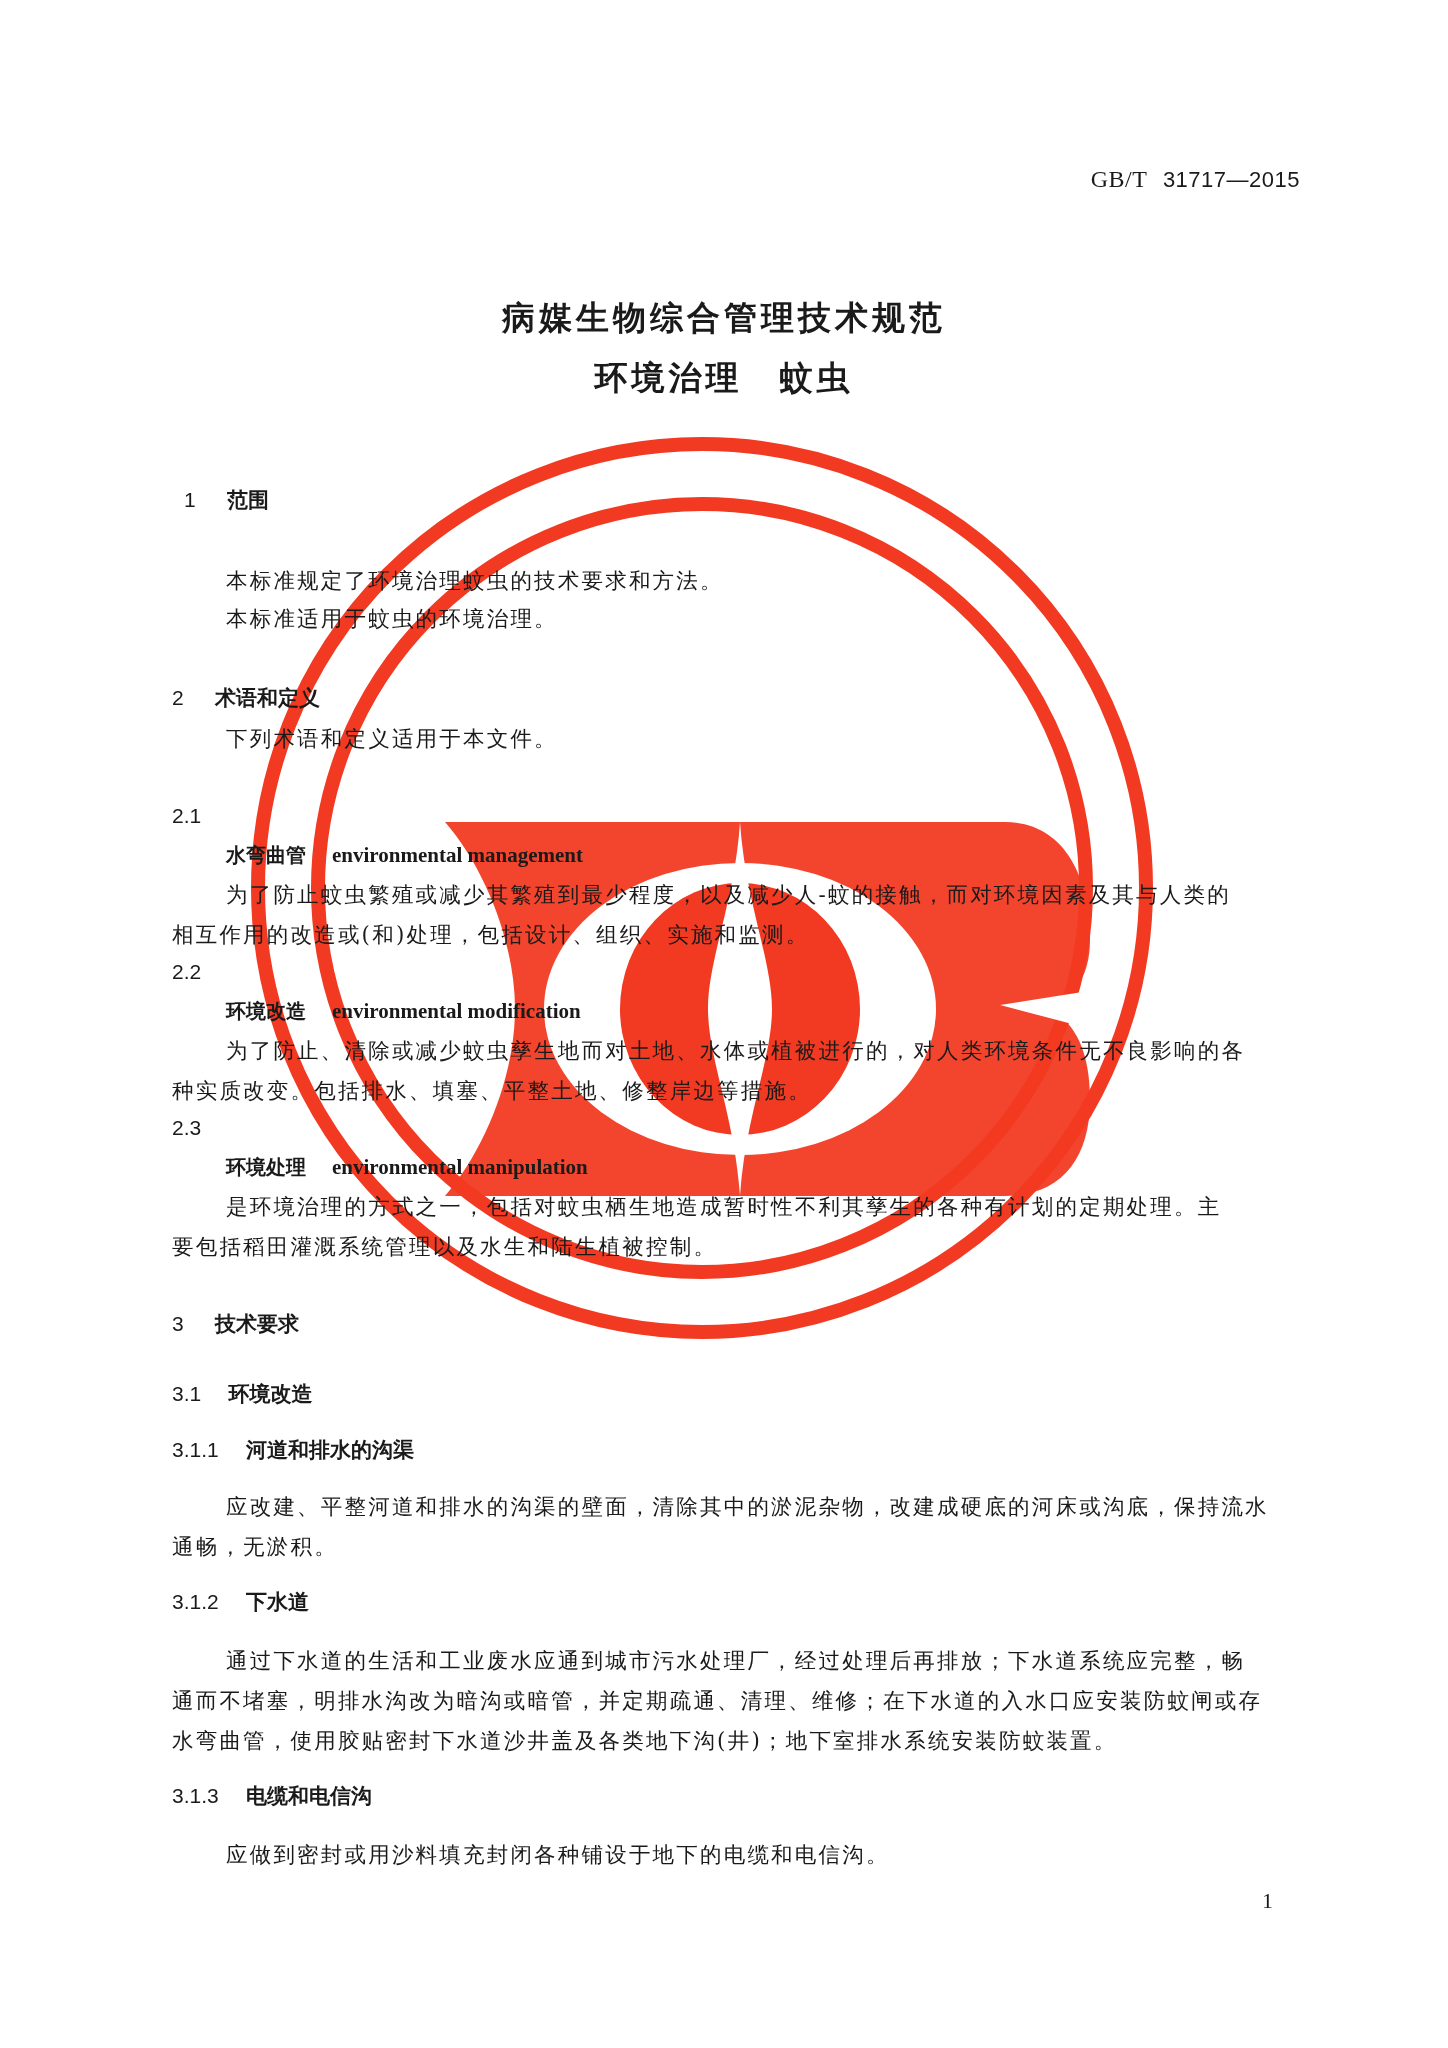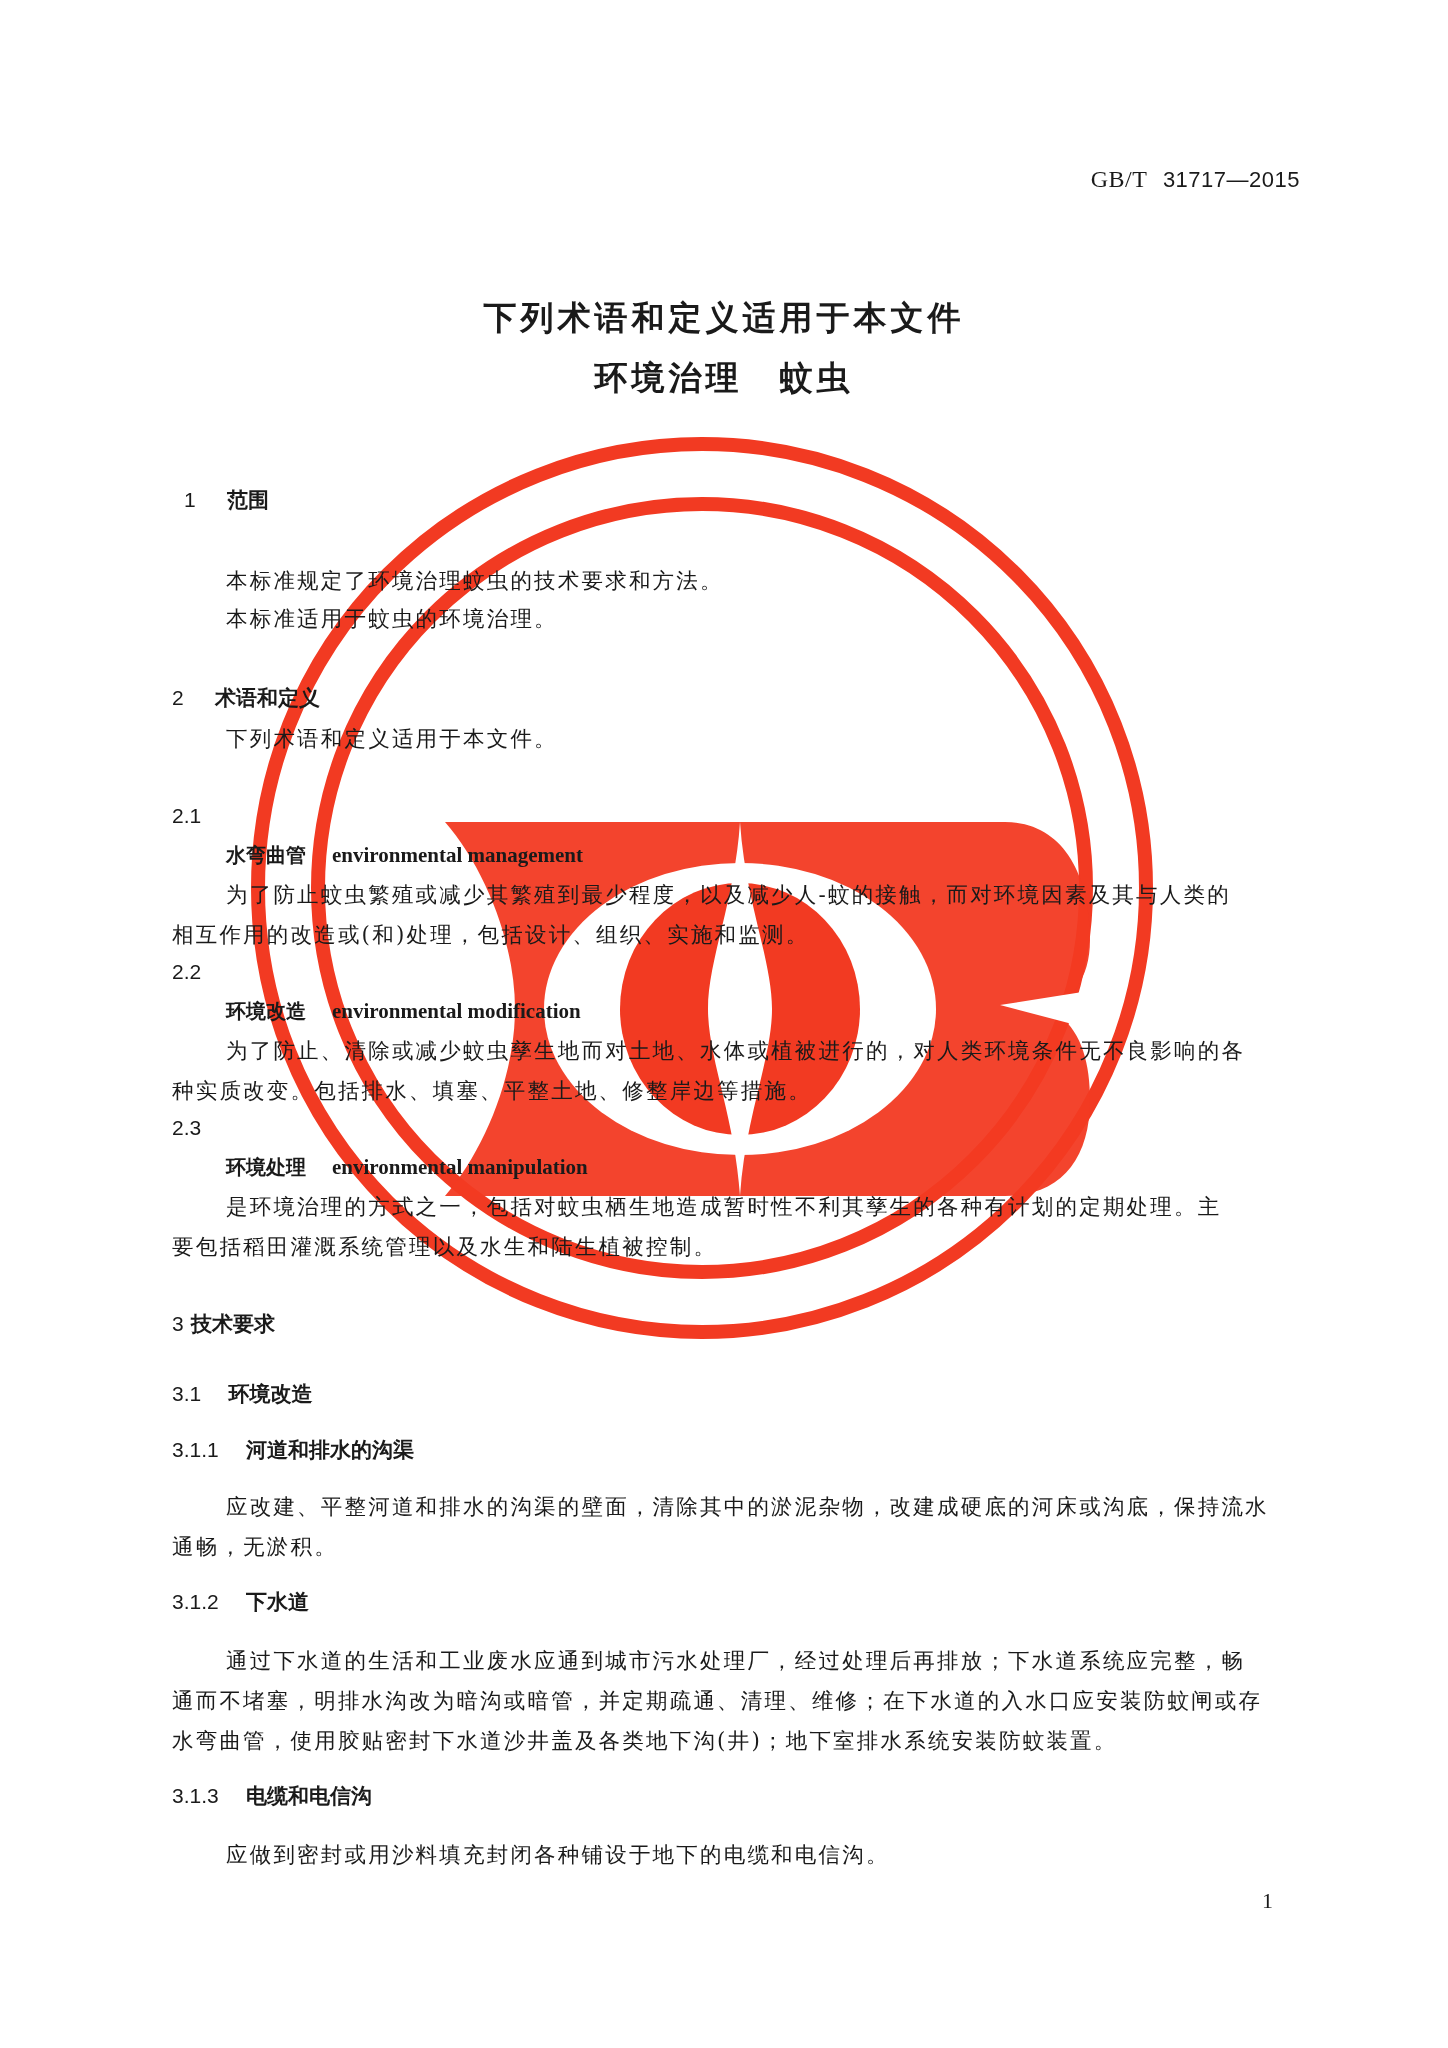--- a/index.html
+++ b/index.html
@@ -49,21 +49,21 @@
 
   <path fill="#ffffff" d="M 1000 1005 L 1095 990 L 1095 1030 Z"></path>
 </svg>
 
 <div class="content">
   <div class="abs std-code">
     <span class="gb">GB/T</span>
     <span class="num" style="margin-left:8px;">31717—2015</span>
   </div>
 
-  <div class="abs title t1">下列术语和定义适用于本文件</div>
+  <div class="abs title t1">病媒生物综合管理技术规范</div>
   <div class="abs title t2">环境治理　蚊虫</div>
 
   <div class="abs h" style="left:184px; top:486px;">
     <span class="n">1</span>
     <span style="margin-left:24px;">范围</span>
   </div>
   <div class="abs p" style="left:226px; top:566px;">本标准规定了环境治理蚊虫的技术要求和方法。</div>
   <div class="abs p" style="left:226px; top:604px;">本标准适用于蚊虫的环境治理。</div>
 
   <div class="abs h" style="left:172px; top:684px;">
@@ -88,21 +88,21 @@
 
   <div class="abs num-plain" style="left:172px; top:1116px;">2.3</div>
   <div class="abs term" style="left:226px; top:1154px;">
     <span>环境处理</span><span class="en">environmental manipulation</span>
   </div>
   <div class="abs p" style="left:226px; top:1192px;">是环境治理的方式之一，包括对蚊虫栖生地造成暂时性不利其孳生的各种有计划的定期处理。主</div>
   <div class="abs p" style="left:172px; top:1232px;">要包括稻田灌溉系统管理以及水生和陆生植被控制。</div>
 
   <div class="abs h" style="left:172px; top:1310px;">
     <span class="n">3</span>
-    <span style="">技术要求</span>
+    <span style="margin-left:24px;">技术要求</span>
   </div>
   <div class="abs h" style="left:172px; top:1380px;">
     <span class="n">3.1</span>
     <span style="margin-left:20px;">环境改造</span>
   </div>
   <div class="abs h" style="left:172px; top:1436px;">
     <span class="n">3.1.1</span>
     <span style="margin-left:20px;text-align:center;">河道和排水的沟渠</span>
   </div>
   <div class="abs p" style="left:226px; top:1492px;">应改建、平整河道和排水的沟渠的壁面，清除其中的淤泥杂物，改建成硬底的河床或沟底，保持流水</div>

